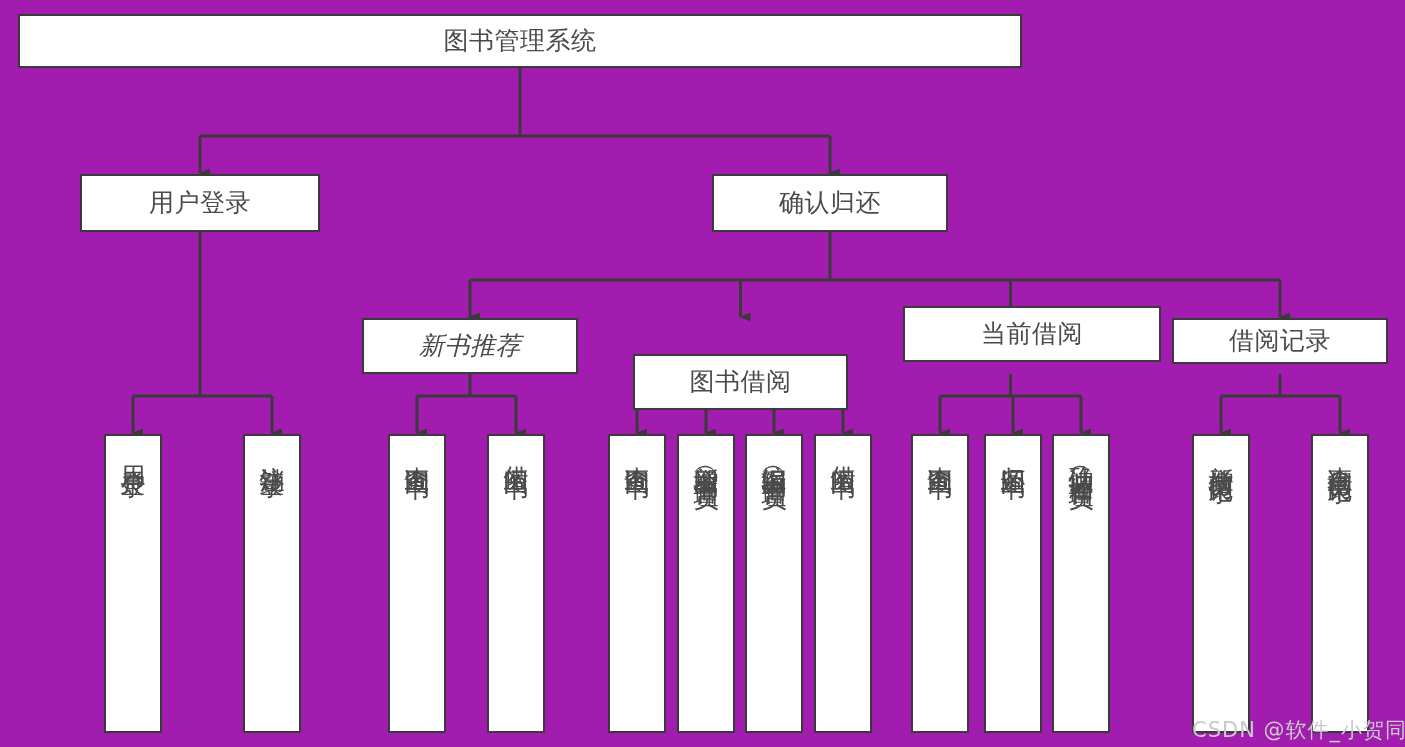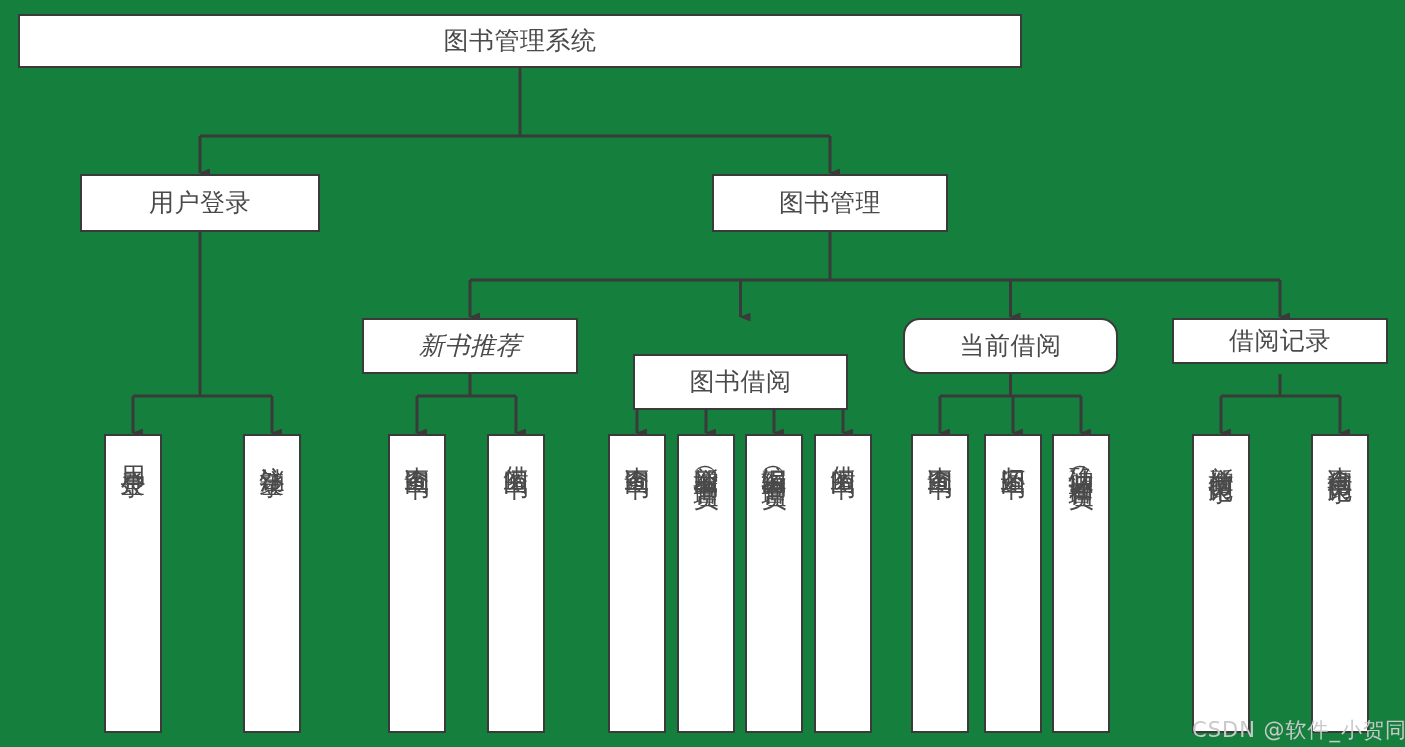--- a/index.html
+++ b/index.html
@@ -8,21 +8,21 @@
     padding: 0;
     background: #ffffff;
   }
   body {
     font-family: "DejaVu Sans", "Liberation Sans", sans-serif;
   }
   #diagram-root {
     position: relative;
     width: 1405px;
     height: 747px;
-    background: #15803d;
+    background: #a21caf;
     overflow: hidden;
   }
   #edge-layer {
     position: absolute;
     left: 0;
     top: 0;
     width: 1405px;
     height: 747px;
   }
   .node {
@@ -120,29 +120,29 @@
   </svg>
 
   <div id="nodes-layer">
       <div class="node root horizontal" id="node-root" style="left: 18px; top: 14px; width: 1004px; height: 54px;">
         <span class="node-label">图书管理系统</span>
       </div>
       <div class="node horizontal" id="node-user-login" style="left: 80px; top: 174px; width: 240px; height: 58px;">
         <span class="node-label">用户登录</span>
       </div>
       <div class="node horizontal" id="node-book-manage" style="left: 712px; top: 174px; width: 236px; height: 58px;">
-        <span class="node-label">图书管理</span>
+        <span class="node-label">确认归还</span>
       </div>
       <div class="node horizontal" id="node-new-book-recommend" style="left: 362px; top: 318px; width: 216px; height: 56px; font-style: italic;">
         <span class="node-label">新书推荐</span>
       </div>
       <div class="node horizontal" id="node-book-borrow" style="left: 633px; top: 318px; width: 215px; height: 56px; margin-top: 36px;">
         <span class="node-label">图书借阅</span>
       </div>
-      <div class="node horizontal" id="node-current-borrow" style="left: 903px; top: 318px; width: 215px; height: 56px; border-radius: 17px;">
+      <div class="node horizontal" id="node-current-borrow" style="left: 903px; top: 306px; width: 258px; height: 56px;">
         <span class="node-label">当前借阅</span>
       </div>
       <div class="node horizontal" id="node-borrow-record" style="left: 1172px; top: 318px; width: 216px; height: 46px;">
         <span class="node-label">借阅记录</span>
       </div>
       <div class="node vertical" id="node-leaf-user-login" style="left: 104px; top: 434px; width: 58px; height: 299px;">
         <span class="node-label">用户登录</span>
       </div>
       <div class="node vertical" id="node-leaf-logout" style="left: 243px; top: 434px; width: 58px; height: 299px;">
         <span class="node-label">注销登录</span>

